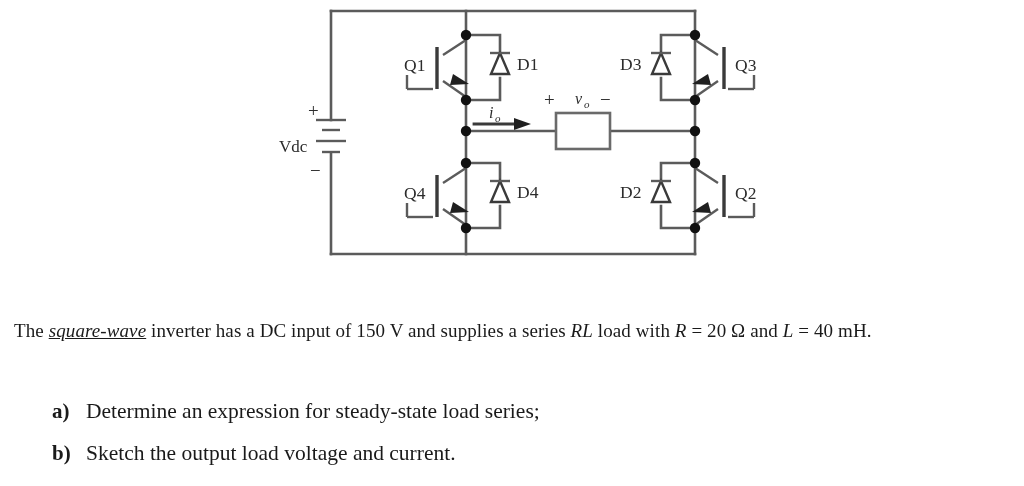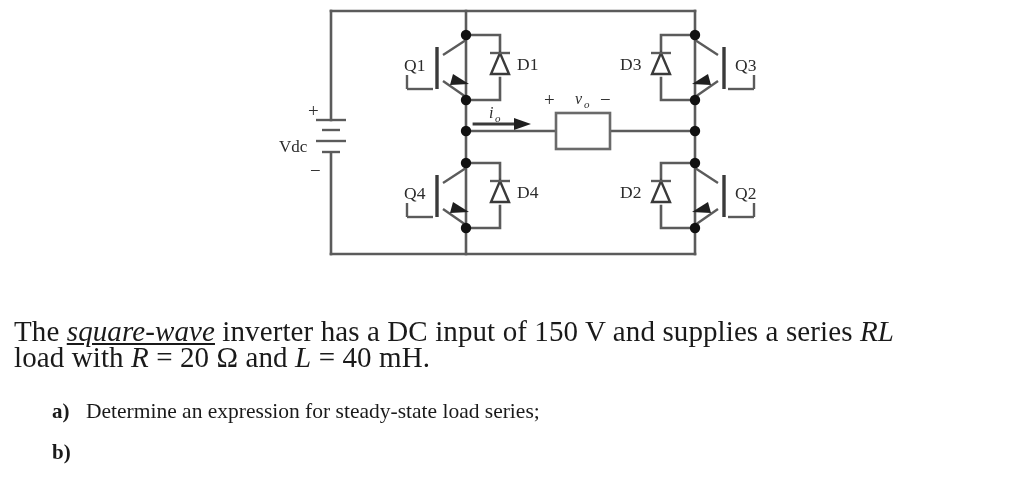--- a/index.html
+++ b/index.html
@@ -104,21 +104,21 @@
   }
 
   
   #problem-text {
     position: absolute;
     left: 14px;
     top: 318px;
     width: 900px;
   }
   .para {
-    font-size: 29px;
+    font-size: 19px;
     line-height: 26px;
     text-align: justify;
     text-justify: inter-word;
     margin: 0;
     width: 880px;
     letter-spacing: 0.1px;
   }
   .ital-u {
     font-style: italic;
     text-decoration: underline;
@@ -294,14 +294,15 @@
   <p class="para"><span>The </span><span class="ital-u">square-wave</span><span> inverter has a DC input of 150 V and supplies a series </span><span class="ital">RL</span><span> load with </span><span class="ital">R</span><span> = 20 Ω and </span><span class="ital">L</span><span> = 40 mH.</span></p>
 </div>
 
 <div id="question-list">
   <div class="q-item">
     <span class="q-marker">a)</span>
     <span class="q-text">Determine an expression for steady-state load series;</span>
   </div>
   <div class="q-item">
     <span class="q-marker">b)</span>
+    <span class="q-text">Sketch the output load voltage and current.</span>
   </div>
 </div>
 
 </body></html>

